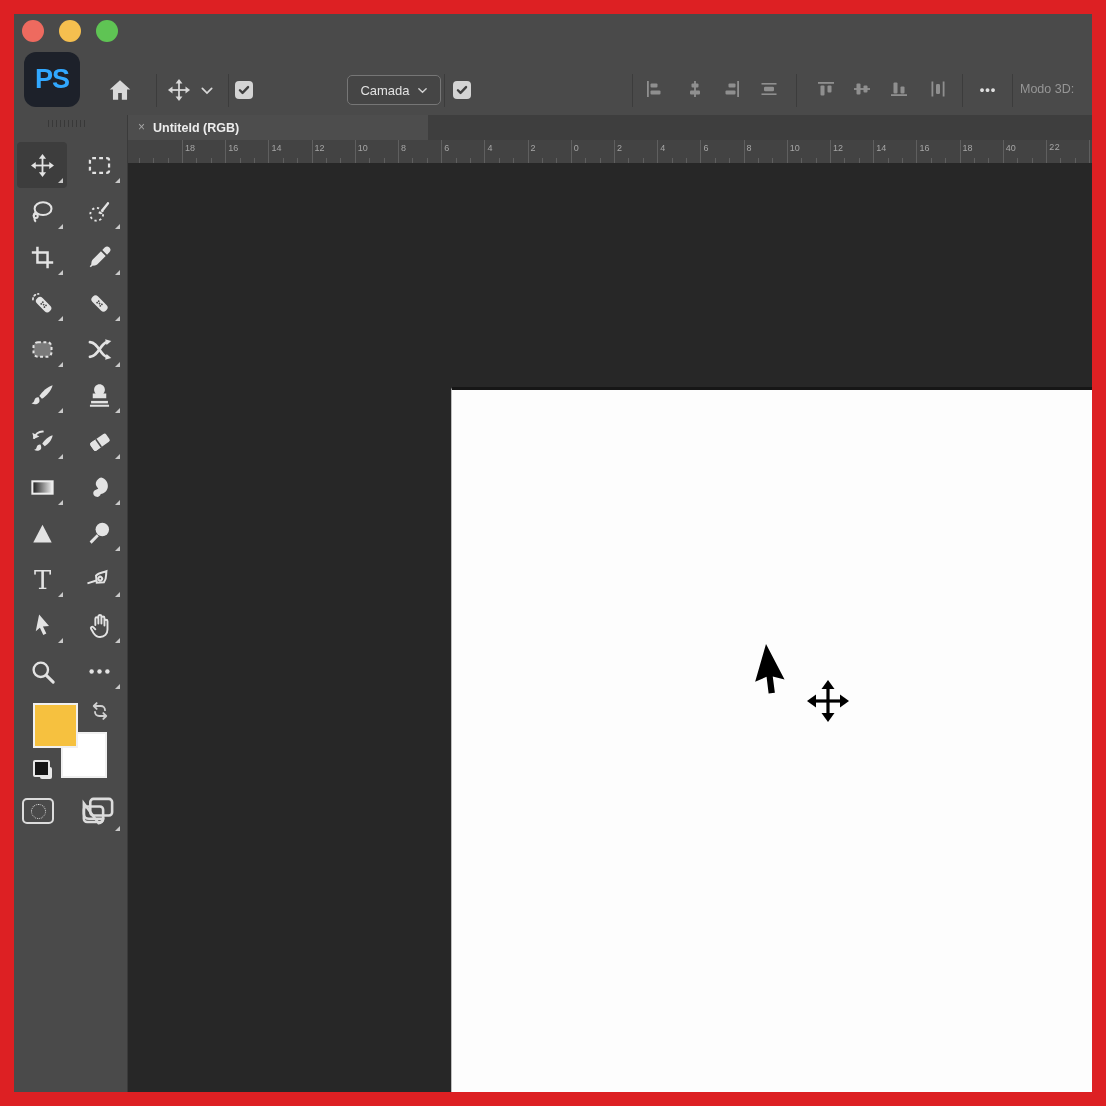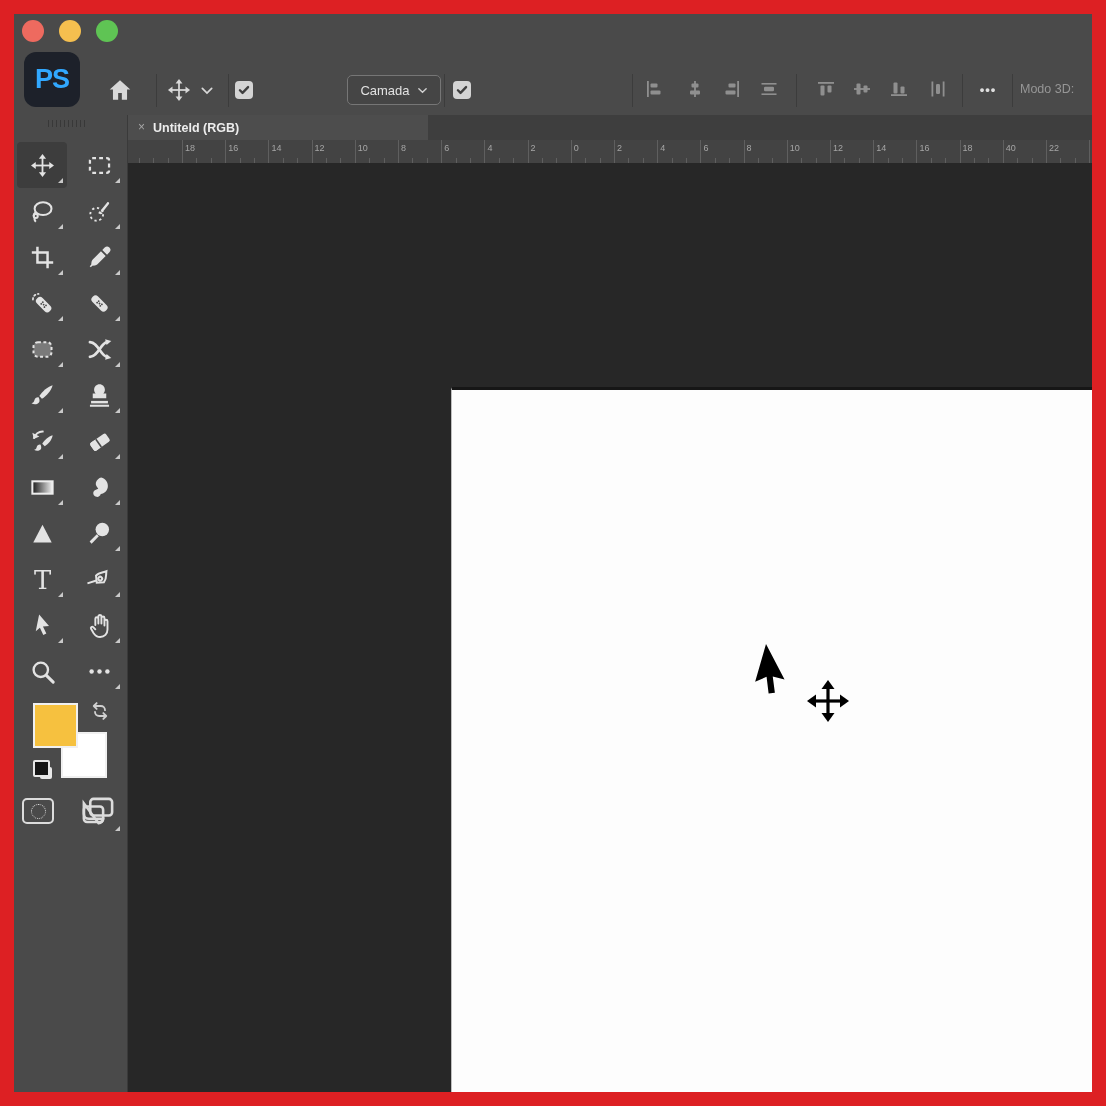--- a/index.html
+++ b/index.html
@@ -299,21 +299,21 @@
         <i class="tick minor" style="left: 846px;"></i>
         <i class="tick minor" style="left: 860.4px;"></i>
         <span class="rlabel" style="left: 834.6px;">18</span>
         <i class="tick major" style="left: 874.8px;"></i>
         <i class="tick minor" style="left: 889.2px;"></i>
         <i class="tick minor" style="left: 903.6px;"></i>
         <span class="rlabel" style="left: 877.8px;">40</span>
         <i class="tick major" style="left: 918px;"></i>
         <i class="tick minor" style="left: 932.4px;"></i>
         <i class="tick minor" style="left: 946.8px;"></i>
-        <span class="rlabel" style="left: 921px;">22</span>
+        <span class="rlabel" style="left: 921px; font-family: Liberation Mono, monospace;">22</span>
         <i class="tick major" style="left: 961.2px;"></i>
       </div>
 
     <div class="toolbar">
       <div class="grip"></div>
       <div class="tool-grid">
           <div class="tool sel">
             <span class="ticon">
               <svg viewBox="0 0 24 24">
                 <g fill="currentColor">

